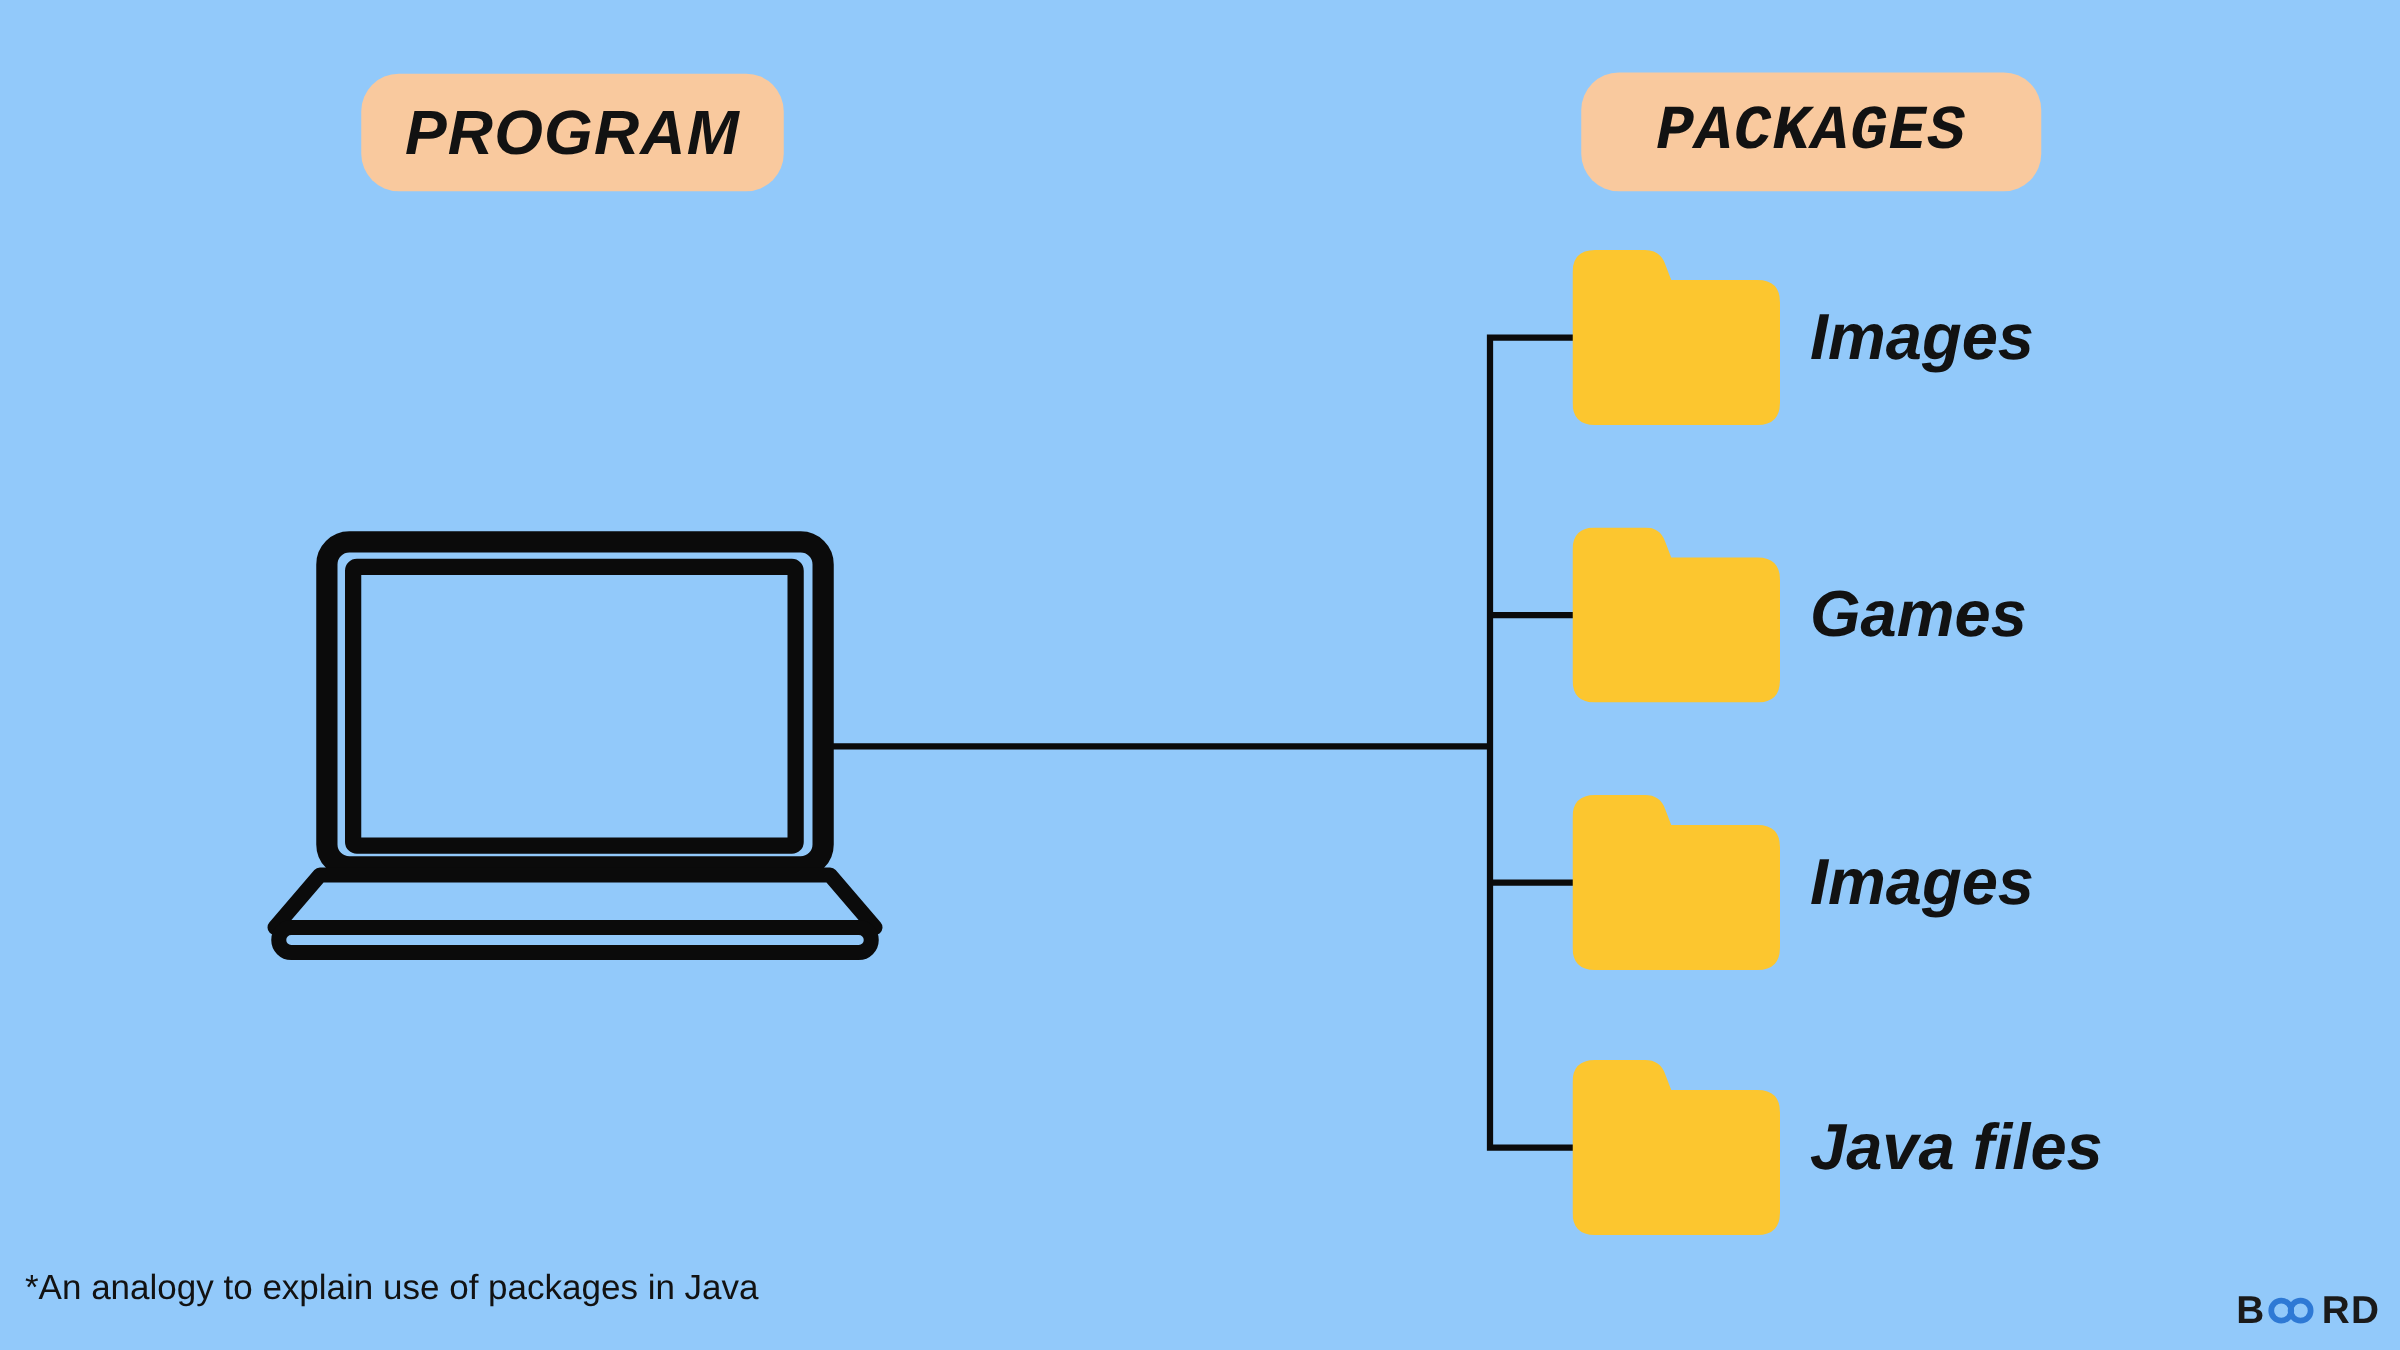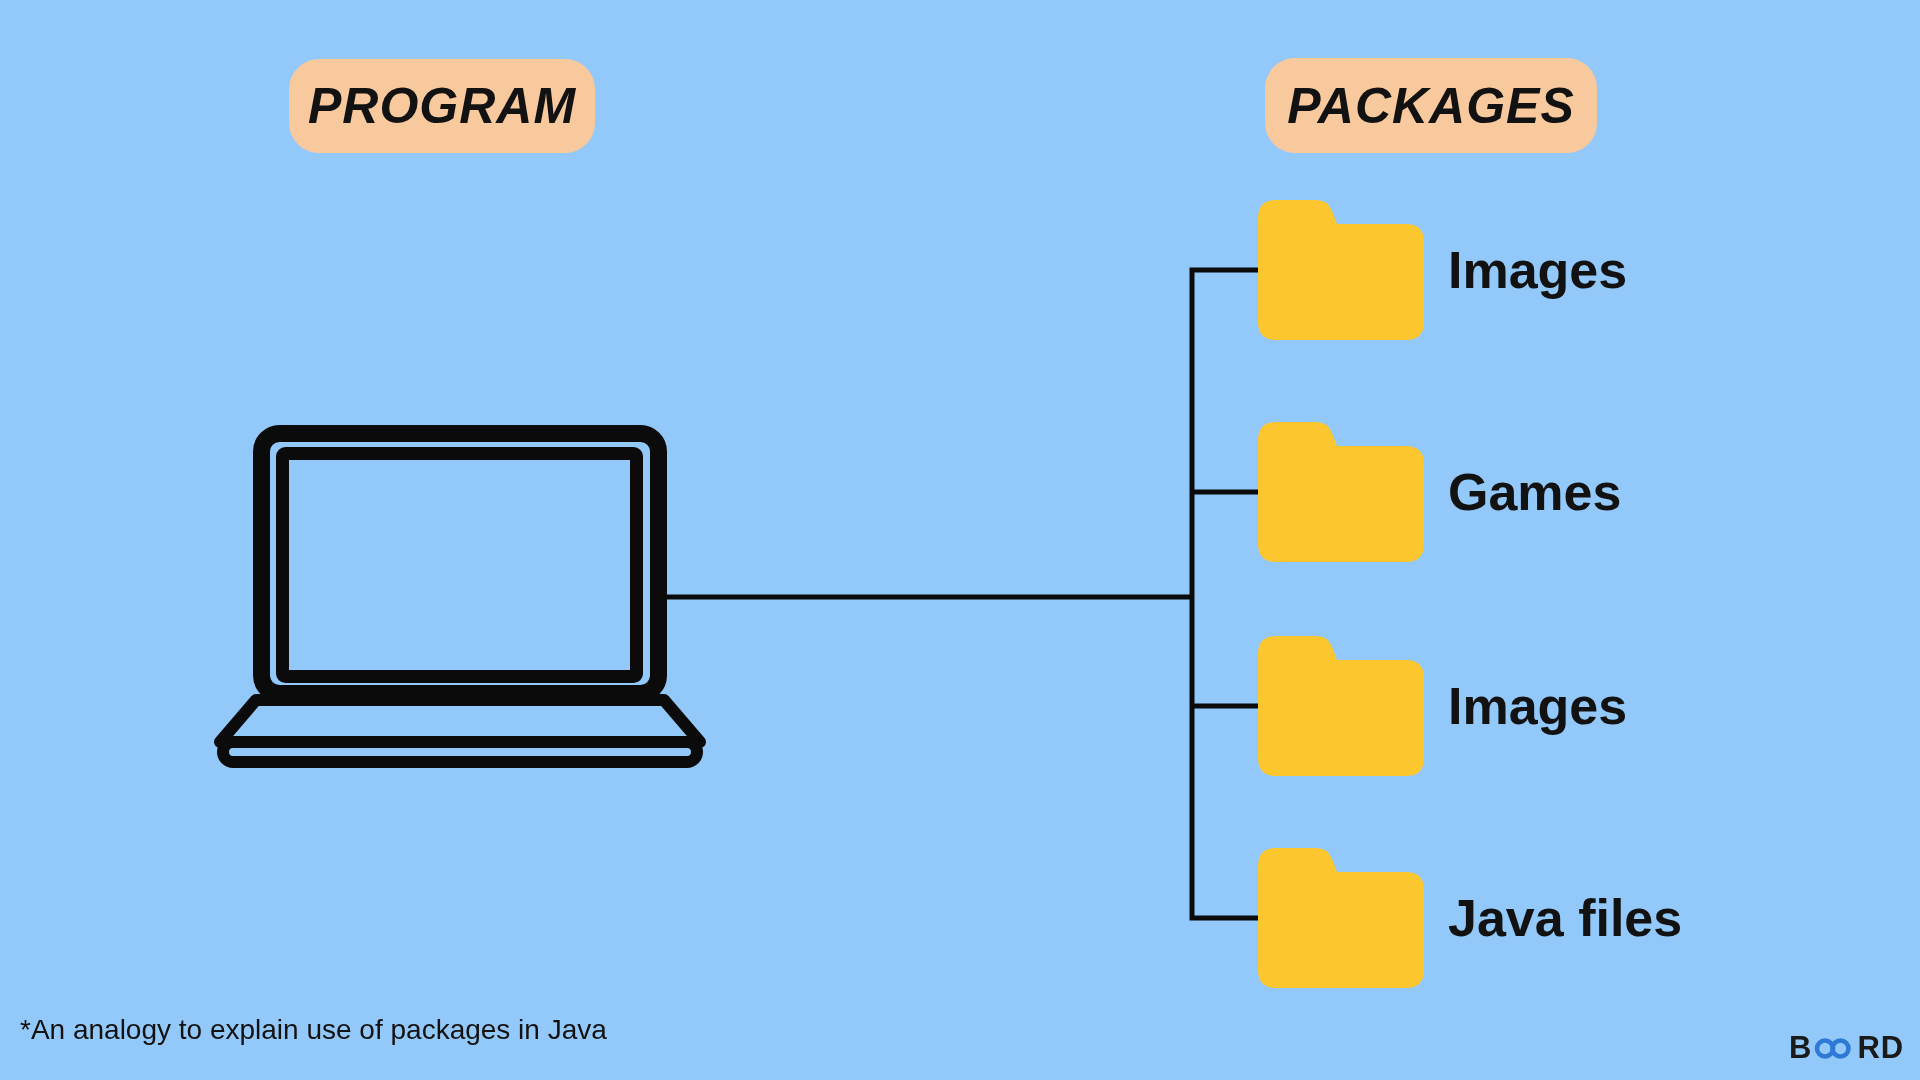--- a/index.html
+++ b/index.html
@@ -14,22 +14,22 @@
 
   
   .pill {
     position: absolute;
     background: var(--pill, #F9C99E);
     border-radius: 30px;
     display: flex;
     align-items: center;
     justify-content: center;
   }
-  .pill-program  { left: 289px;  top: 59px; width: 306px; height: 94px; }
-  .pill-packages { left: 1265px; top: 58px; width: 332px; height: 95px; }
+  .pill-program  { left: 289px;  top: 59px; width: 338px; height: 94px; }
+  .pill-packages { left: 1265px; top: 58px; width: 368px; height: 95px; font-family: Liberation Mono, monospace; }
   .pill span {
     font-size: 50px;
     font-weight: bold;
     font-style: italic;
     letter-spacing: 1px;
     color: var(--text, #121212);
   }
 
   
   .layer {
@@ -53,20 +53,21 @@
   .row-2 { top: 636px; }
   .row-3 { top: 848px; }
   .folder-svg { width: 166px; height: 140px; display: block; }
   .folder-svg path { fill: var(--folder, #FCC62F); }
   .folder-label {
     margin-left: 24px;
     font-size: 52px;
     font-weight: bold;
     color: var(--text, #121212);
     white-space: nowrap;
+    font-style: italic;
   }
 
   
   .footnote {
     position: absolute;
     left: 20px;
     top: 1014px;
     font-size: 28px;
     font-weight: 400;
     color: var(--text, #121212);

